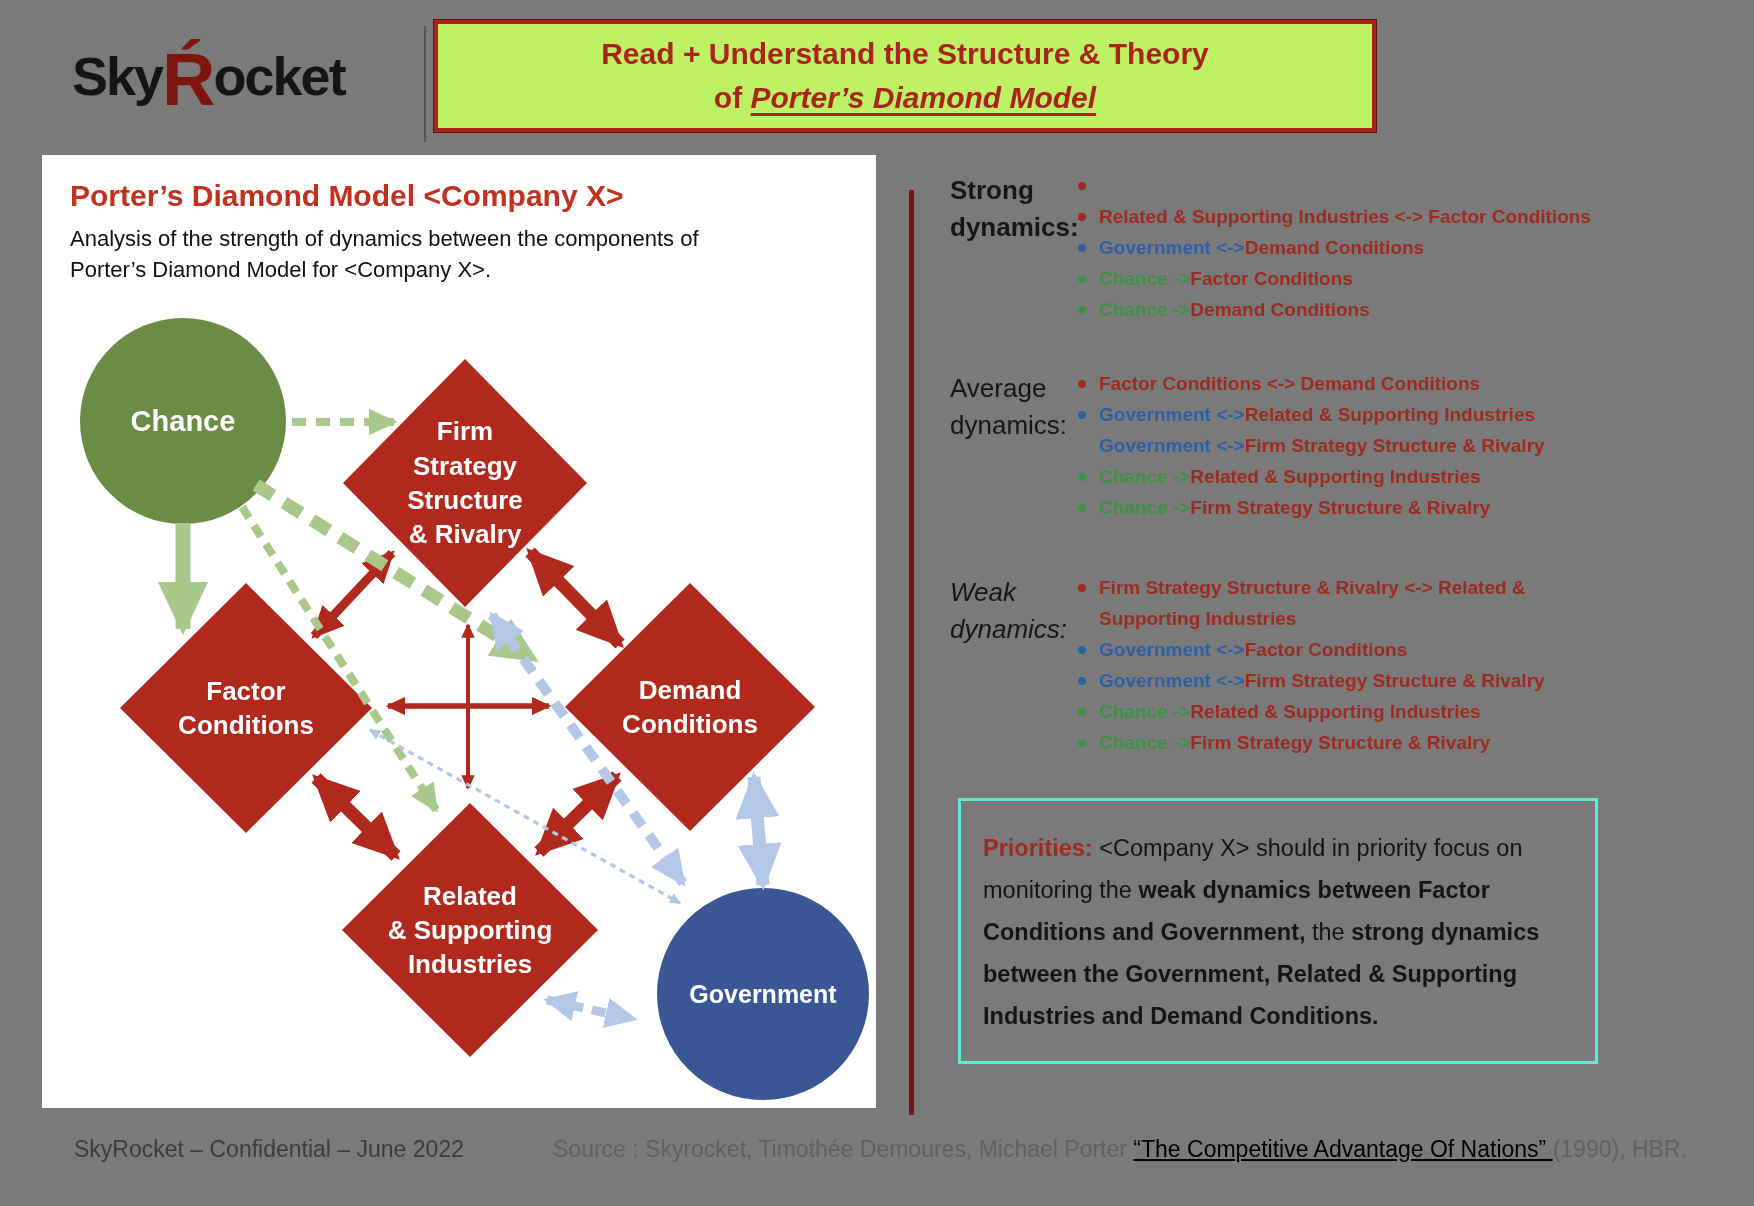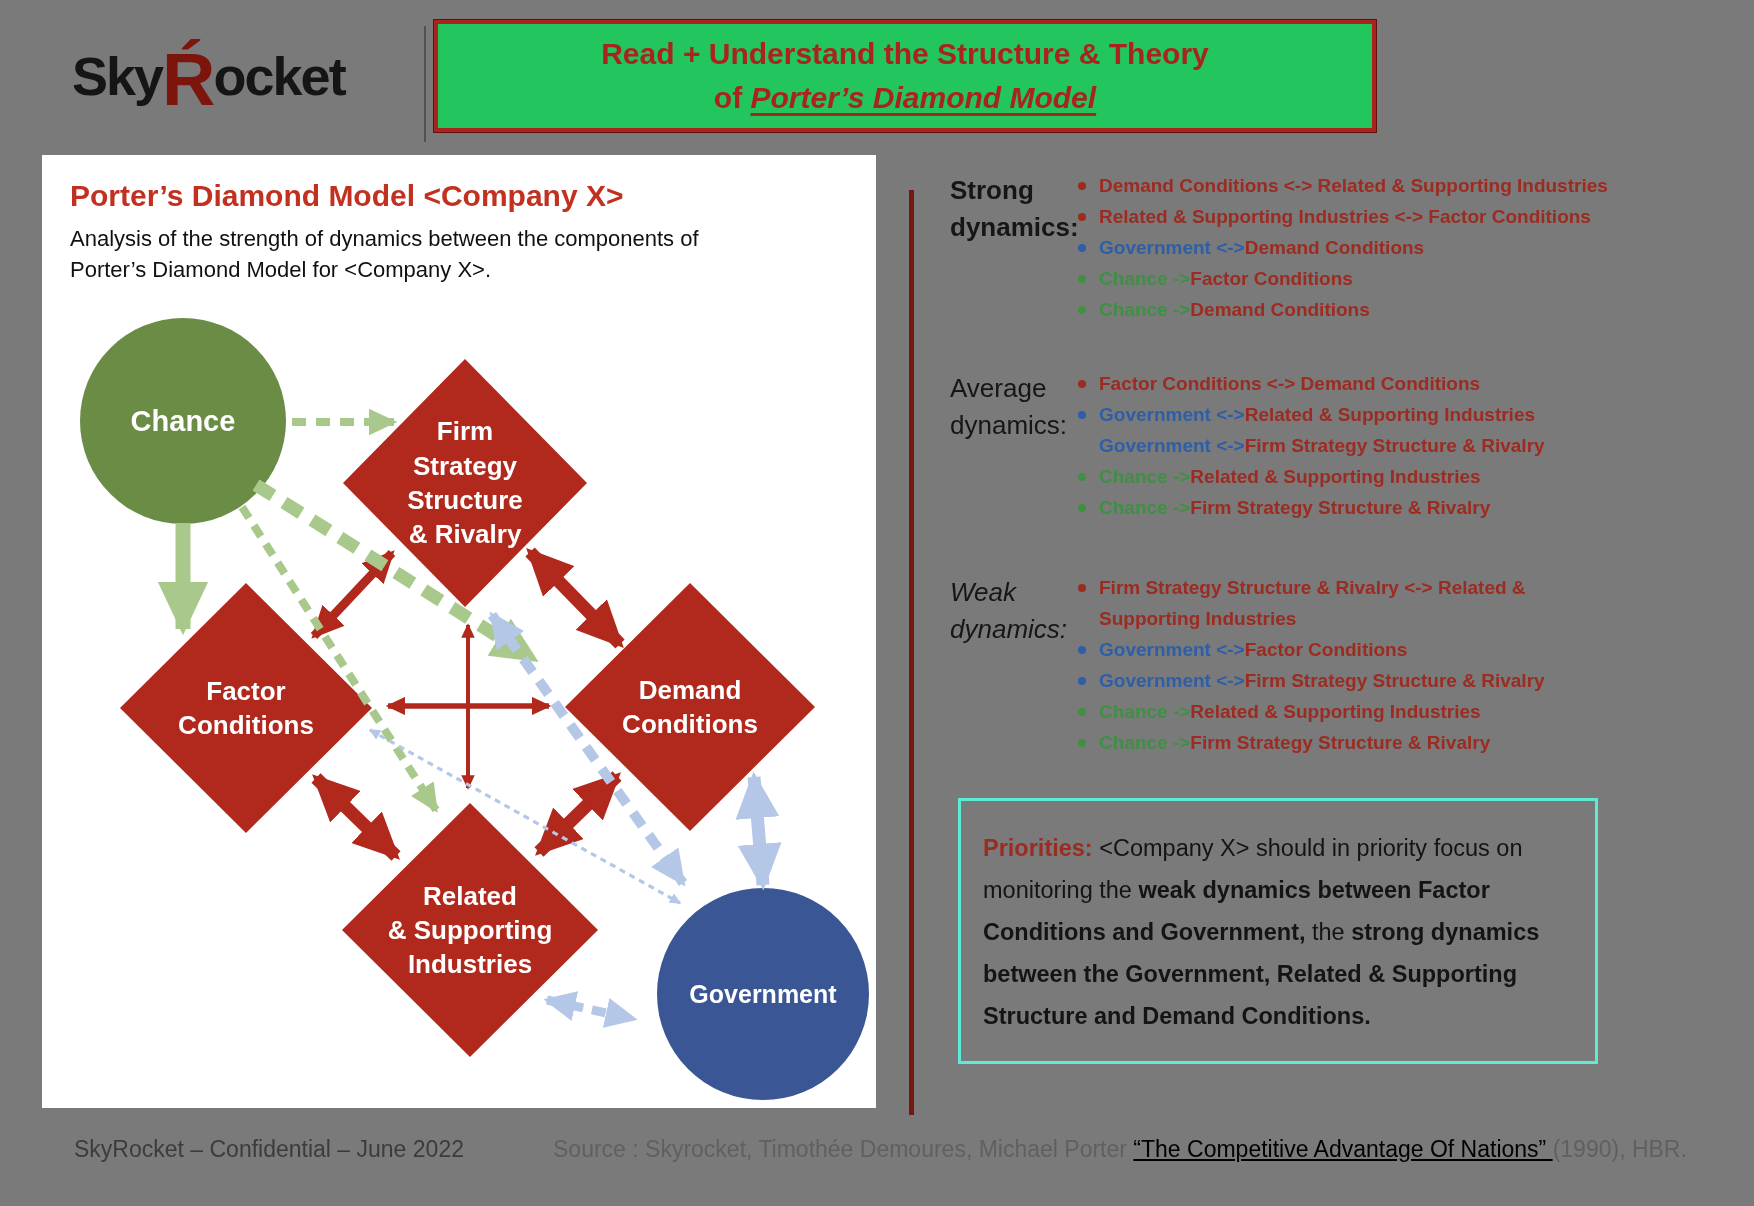--- a/index.html
+++ b/index.html
@@ -5,21 +5,21 @@
   html,body{margin:0;padding:0;background:#5c5c5c;}
   .slide{position:relative;width:1754px;height:1206px;background:#7a7a7a;
          font-family:"Liberation Sans",sans-serif;overflow:hidden;}
 
   
   .logo{position:absolute;left:56px;top:38px;font-weight:bold;font-size:54px;
         color:#151515;letter-spacing:-2px;line-height:76px;white-space:nowrap;margin-left:16px;}
   .logo .logo-r{color:#7e150d;font-size:74px;vertical-align:-10px;}
   .v-divider{position:absolute;left:424px;top:26px;width:2px;height:116px;background:#525252;}
   .title-box{position:absolute;left:434px;top:20px;width:934px;height:104px;
-             background:#22c55e;border:4px solid #a9241d;box-shadow:0 0 0 1px #5f120d;
+             background:#bef264;border:4px solid #a9241d;box-shadow:0 0 0 1px #5f120d;
              display:flex;flex-direction:column;justify-content:center;align-items:center;}
   .title-line{color:#a9241d;font-weight:bold;font-size:30px;line-height:44px;text-align:center;white-space:nowrap;}
   .title-underline{text-decoration:underline;text-decoration-thickness:3px;text-underline-offset:5px;font-style:italic;}
 
   
   .panel{position:absolute;left:42px;top:155px;width:834px;height:953px;background:#ffffff;}
   .panel-title{position:absolute;left:28px;top:24px;font-size:30px;font-weight:bold;color:#c2301f;white-space:nowrap;}
   .panel-sub{position:absolute;left:28px;top:68px;width:640px;font-size:22px;line-height:31px;color:#111;}
   .panel svg{position:absolute;left:0;top:0;}
   .node-label{fill:#ffffff;font-weight:bold;text-anchor:middle;}
@@ -116,21 +116,20 @@
   <div class="legend-line"></div>
   <div class="legend">
       <div class="legend-group strong">
         <div class="legend-label">
           <span>Strong</span>
           <span>dynamics:</span>
         </div>
         <div class="legend-items">
           <div class="legend-row">
             <span class="bullet b-red"></span>
-            <span class="c-red">Demand Conditions &lt;-&gt; Related &amp; Supporting Industries</span>
           </div>
           <div class="legend-row">
             <span class="bullet b-red"></span>
             <span class="c-red">Related &amp; Supporting Industries &lt;-&gt; Factor Conditions</span>
           </div>
           <div class="legend-row">
             <span class="bullet b-blue"></span>
             <span class="c-blue">Government &lt;-&gt; </span>
             <span class="c-red">Demand Conditions</span>
           </div>
@@ -215,20 +214,20 @@
         </div>
       </div>
     </div>
 
   <div class="priorities">
     <div>
         <div class="p-line"><span class="p-title">Priorities: </span><span class="p-normal">&lt;Company X&gt; should in priority focus on</span></div>
         <div class="p-line"><span class="p-normal">monitoring the </span><span class="p-bold">weak dynamics between Factor</span></div>
         <div class="p-line"><span class="p-bold">Conditions and Government,</span><span class="p-normal"> the </span><span class="p-bold">strong dynamics</span></div>
         <div class="p-line"><span class="p-bold">between the Government, Related &amp; Supporting</span></div>
-        <div class="p-line"><span class="p-bold">Structure and Demand Conditions.</span></div>
+        <div class="p-line"><span class="p-bold">Industries and Demand Conditions.</span></div>
       </div>
   </div>
 
   <div class="footer-left">SkyRocket – Confidential – June 2022</div>
   <div class="footer-source"><span>Source : Skyrocket, Timothée Demoures, Michael Porter </span><span class="src-link">“The Competitive Advantage Of Nations” </span><span>(1990), HBR.</span></div>
 
 </div>
 
 </body></html>

